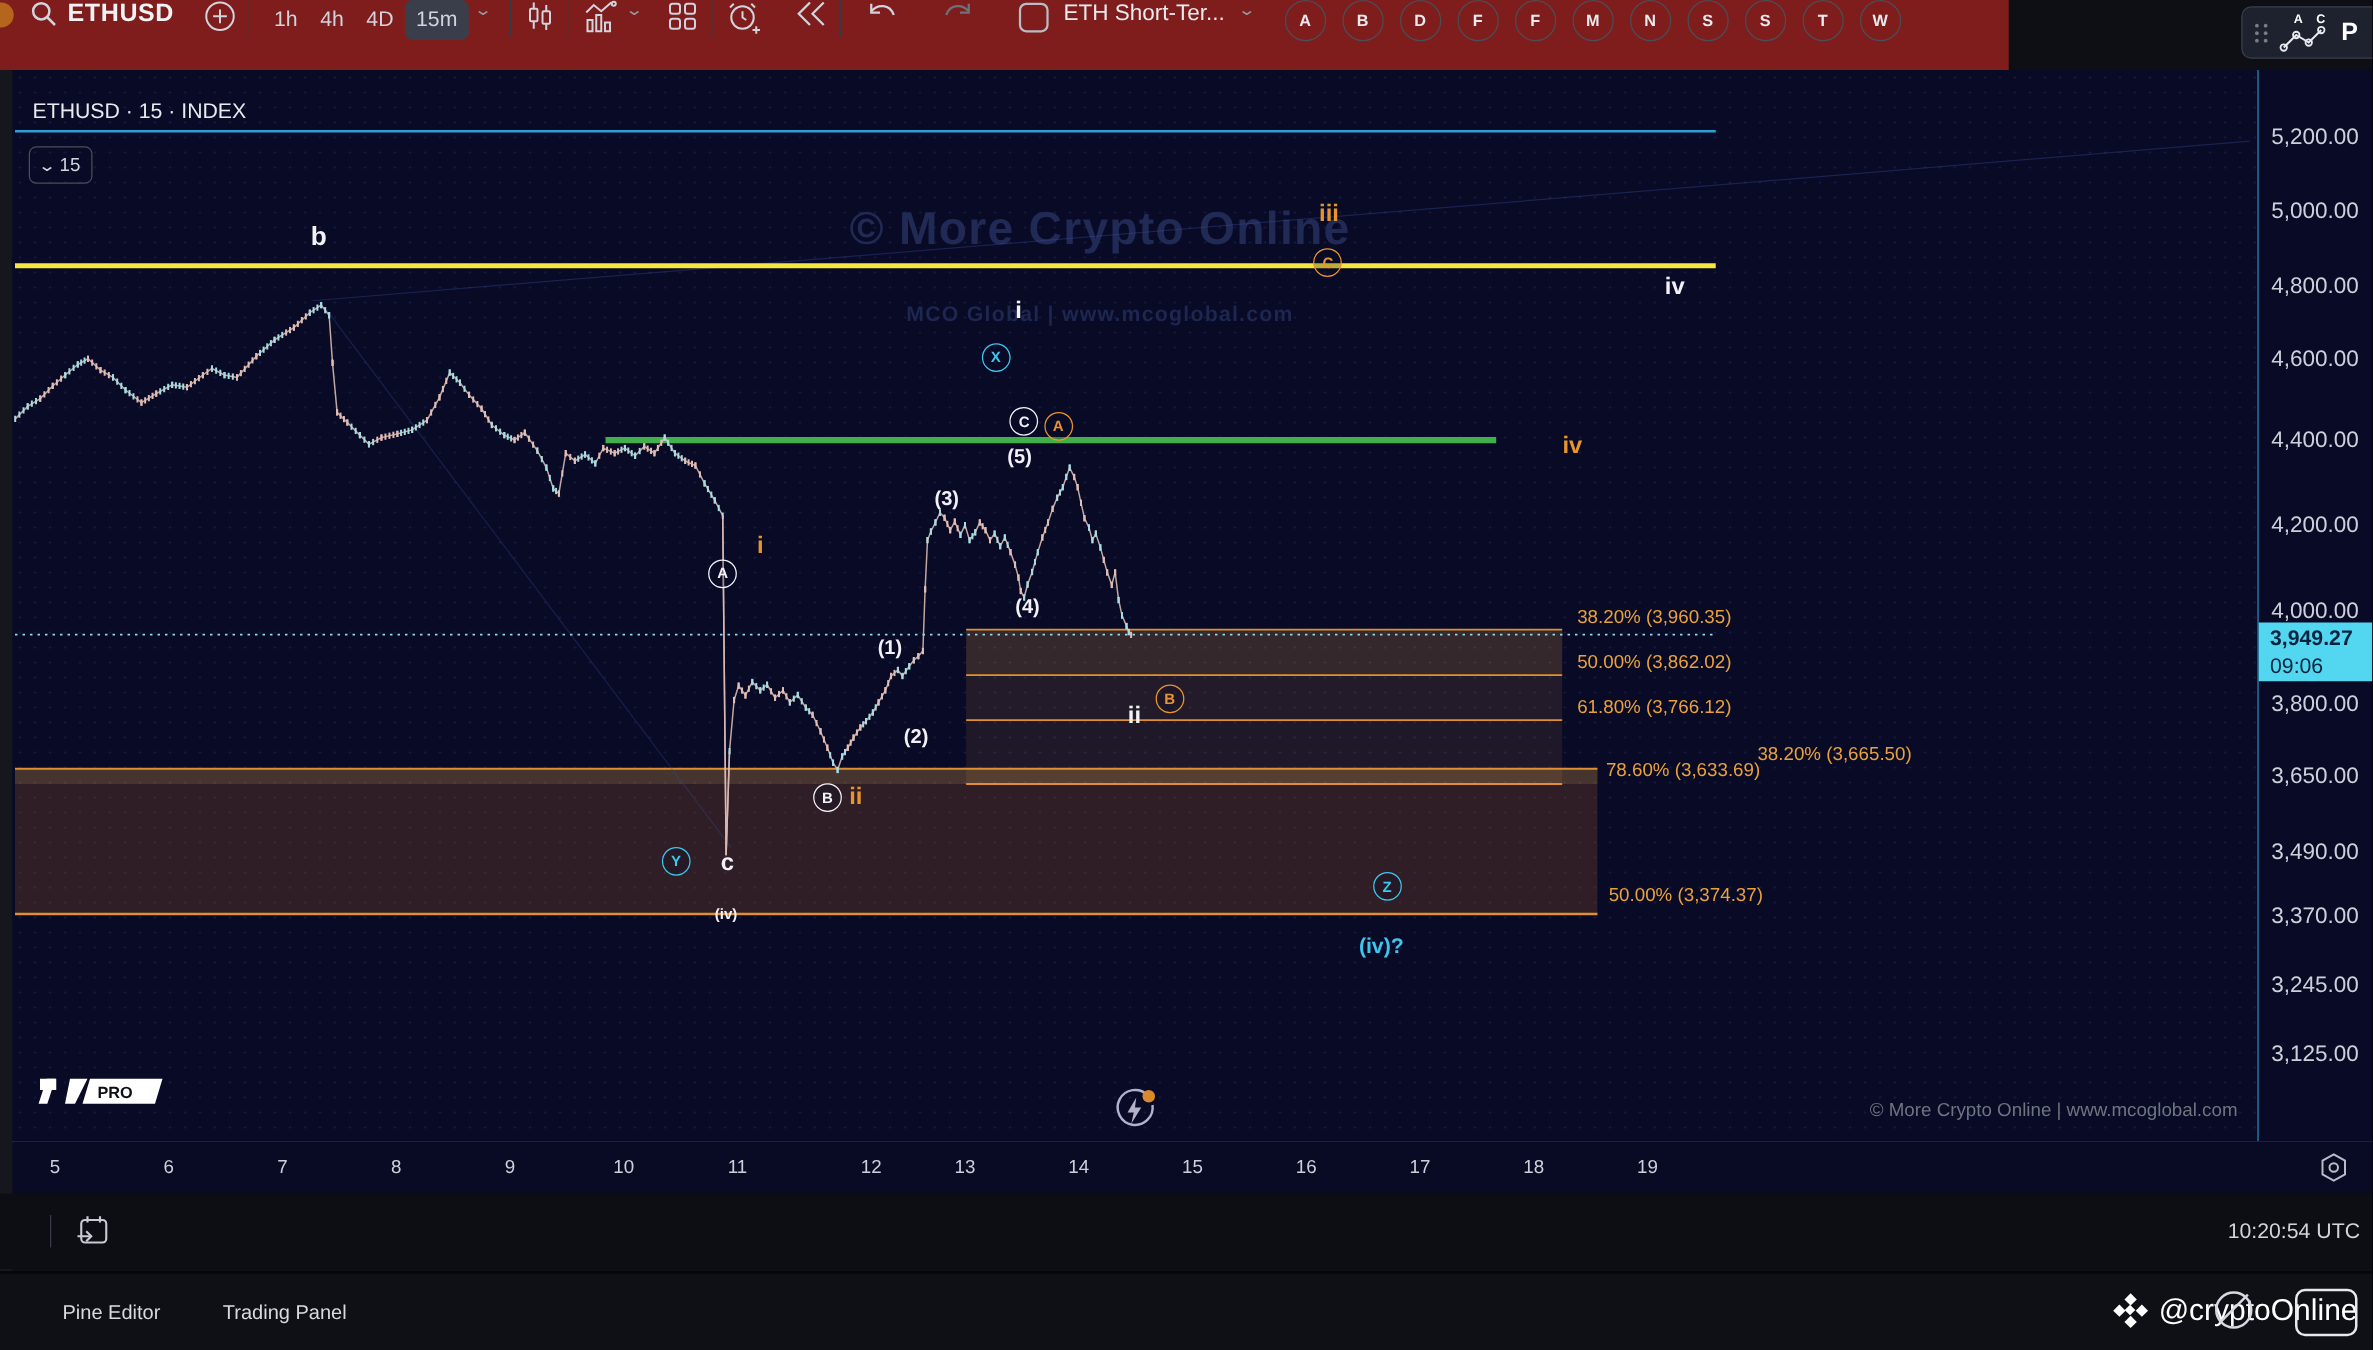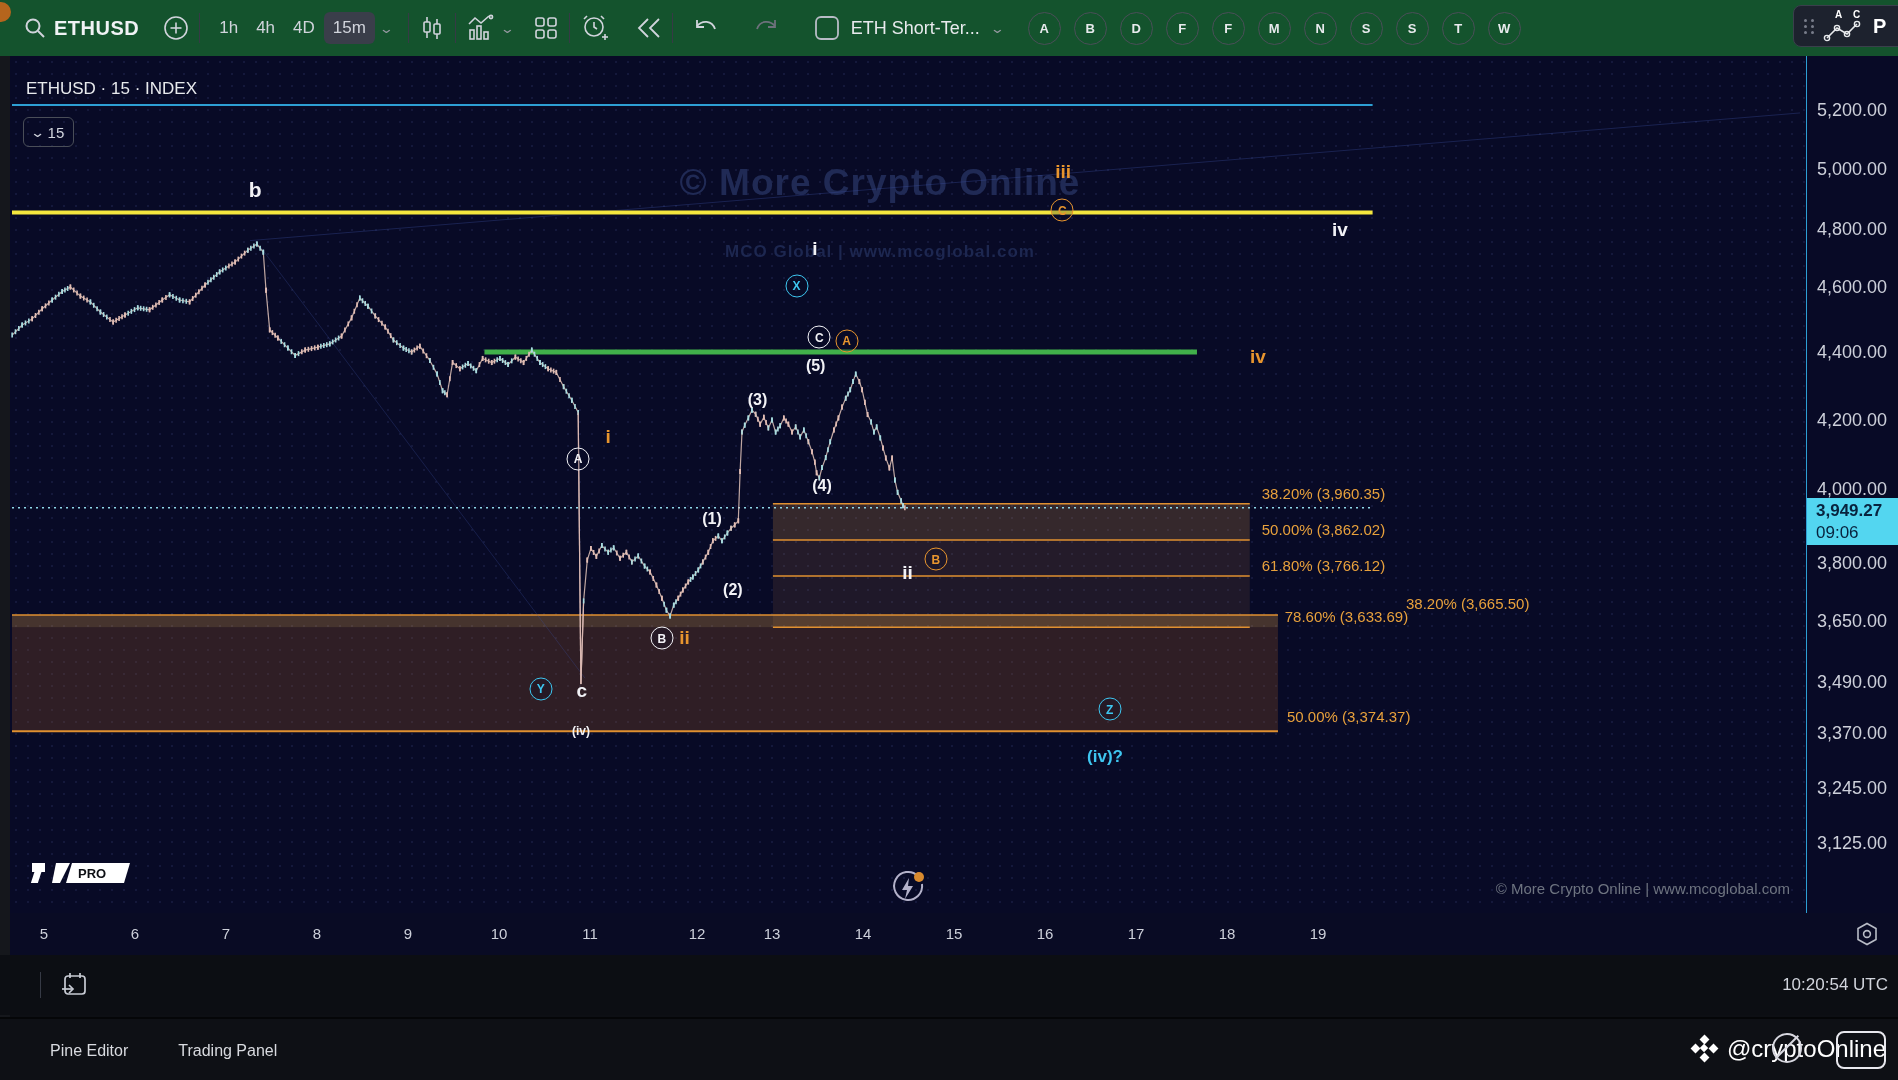--- a/index.html
+++ b/index.html
@@ -1,19 +1,19 @@
 <!DOCTYPE html>
 <html><head>
 <meta charset="utf-8">
 <style>
   html,body{margin:0;padding:0;background:#000;}
   #stage{position:relative;width:1898px;height:1080px;background:#0d0f14;overflow:hidden;
          font-family:"Liberation Sans", sans-serif;color:#d1d4dc;}
   
-  #topbar{position:absolute;left:0;top:0;width:1898px;height:56px;background:#14532d;display:flex;align-items:center;}
+  #topbar{position:absolute;left:0;top:0;width:1607px;height:56px;background:#7f1d1d;display:flex;align-items:flex-start;}
   .tb-item{display:flex;align-items:center;justify-content:center;color:#d1d4dc;}
   .tb-divider{width:1px;height:30px;background:#363a45;margin:0 10px;}
   .symbol-name{font-size:20px;font-weight:bold;color:#f0f2f5;letter-spacing:.5px;margin-left:8px;}
   .tf{font-size:17px;color:#d1d4dc;padding:6px 9px;border-radius:6px;}
   .tf.selected{background:#3a3e4a;}
   .chev{font-size:13px;color:#9598a1;padding:0 6px;transform:scaleX(1.4);}
   .tmpl-name{font-size:18px;color:#e8eaed;margin:0 6px 0 10px;}
   .letter-circle{width:31px;height:31px;border:1.5px solid #4a4e58;border-radius:50%;
      display:flex;align-items:center;justify-content:center;font-size:13px;font-weight:bold;color:#e8eaed;margin-left:13px;flex:0 0 auto;}
   #float-panel{position:absolute;left:1793px;top:5px;width:105px;height:40px;background:#1d222e;

